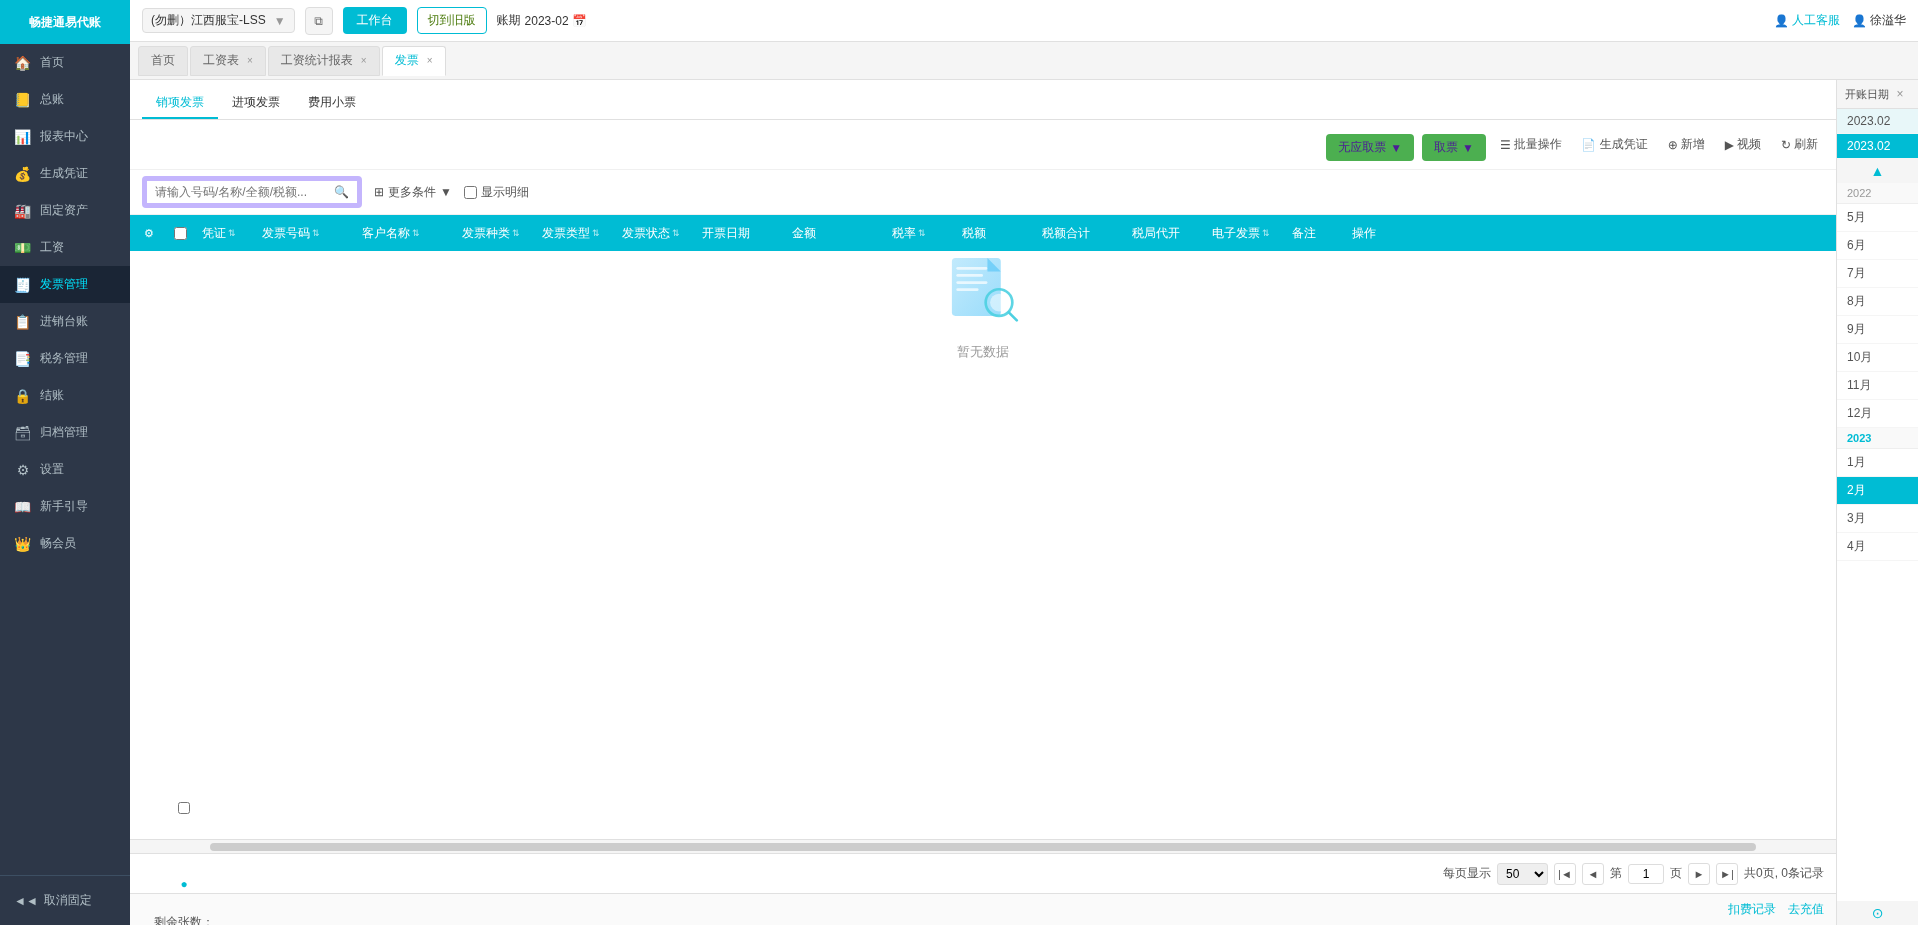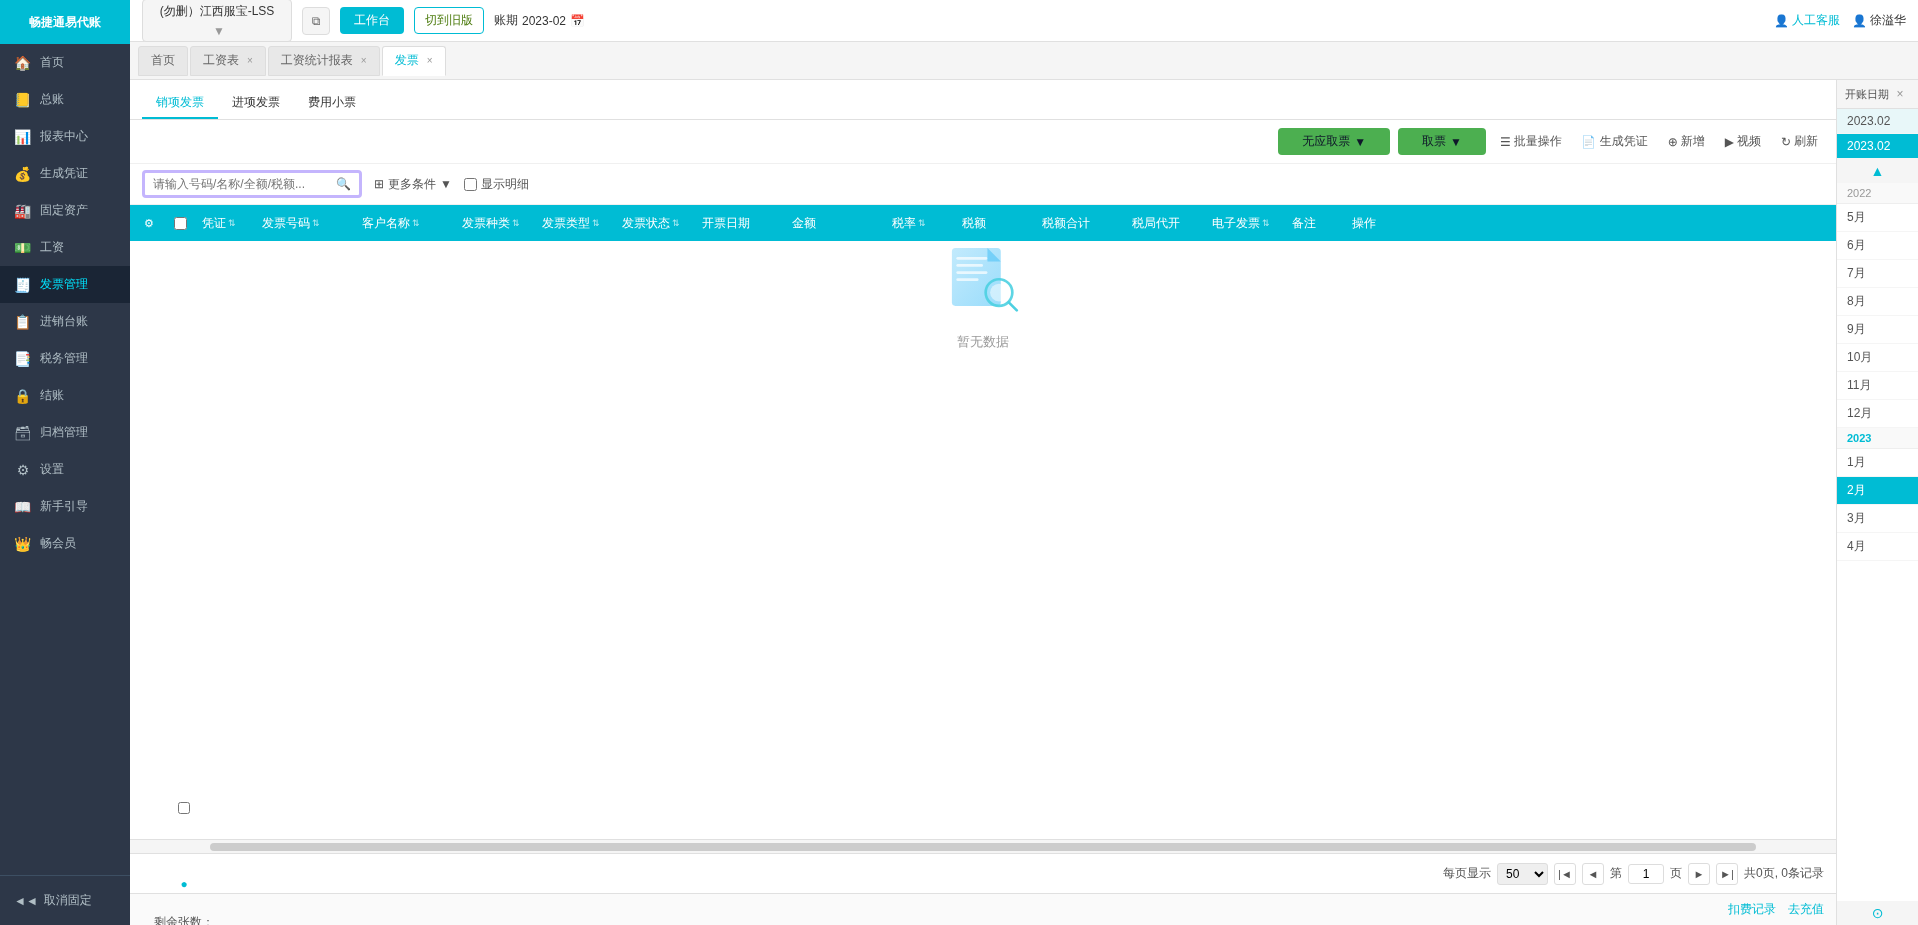--- a/index.html
+++ b/index.html
@@ -73,21 +73,20 @@
       display: flex;
       align-items: center;
       gap: 4px;
       background: #f5f5f5;
       border: 1px solid #ddd;
       border-radius: 4px;
       padding: 3px 8px;
       cursor: pointer;
       color: #333;
       min-width: 150px;
-      flex-direction: column;
     }
     .topbar-company .arrow { color: #999; margin-left: 4px; }
     .topbar-copy-btn {
       width: 28px; height: 28px;
       border: 1px solid #ddd;
       border-radius: 4px;
       background: #f5f5f5;
       display: flex; align-items: center; justify-content: center;
       cursor: pointer; color: #666;
     }
@@ -206,29 +205,30 @@
       border-bottom: 1px solid #f0f0f0;
     }
     .toolbar-right {
       margin-left: auto;
       display: flex;
       align-items: center;
       gap: 8px;
     }
     .btn-green {
       background: #4caf50;
-      color: #0f172a;
+      color: #4c1d95;
       border: none;
       border-radius: 4px;
-      padding: 5px 24px;
+      padding: 5px 12px;
       cursor: pointer;
       display: flex;
       align-items: center;
       gap: 4px;
       font-size: 12px;
+      margin-top: 6px;
     }
     .btn-icon-text {
       background: none;
       border: none;
       cursor: pointer;
       color: #555;
       display: flex;
       align-items: center;
       gap: 3px;
       font-size: 12px;
@@ -239,21 +239,21 @@
     .filter-row {
       display: flex;
       align-items: center;
       padding: 6px 12px;
       gap: 12px;
       border-bottom: 1px solid #f0f0f0;
     }
     .search-box {
       display: flex;
       align-items: center;
-      border: 3px solid #c4b5fd;
+      border: 5px solid #c4b5fd;
       border-radius: 4px;
       padding: 4px 8px;
       gap: 4px;
       width: 220px;
     }
     .search-box input {
       border: none;
       outline: none;
       font-size: 12px;
       color: #333;

